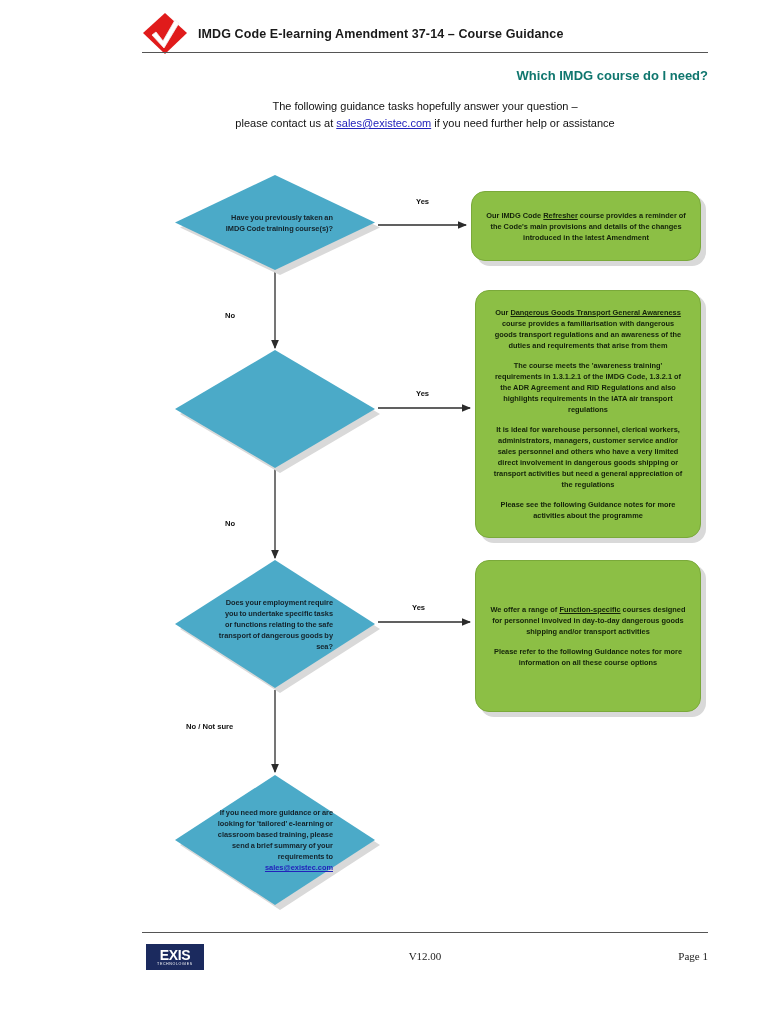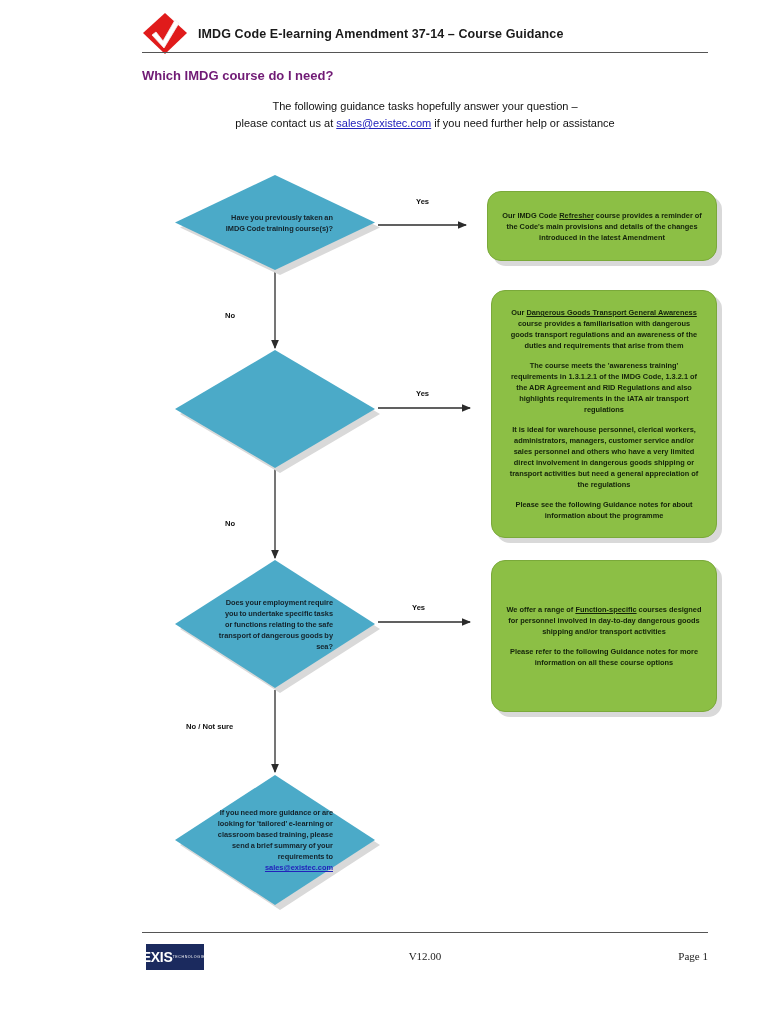--- a/index.html
+++ b/index.html
@@ -53,24 +53,24 @@
     height: 0;
     border-top: 1.6px solid #555555;
   }
 
   
   .doc-title {
     position: absolute;
     left: 104px;
     top: 68px;
     width: 566px;
-    text-align: left;
+    text-align: right;
     font-size: 13px;
     font-weight: bold;
-    color: #701a75;
+    color: #0f766e;
   }
   .intro {
     position: absolute;
     left: 104px;
     top: 98px;
     width: 566px;
     text-align: center;
     font-size: 11px;
     line-height: 17px;
     color: #111111;
@@ -120,21 +120,20 @@
     font-size: 7.4px;
     line-height: 11px;
     font-weight: bold;
     color: #14232b;
     word-spacing: -0.5px;
   }
 
   
   .greenbox {
     position: absolute;
-    margin-left: 16px;
   }
   .greenbox .shadow-shape {
     position: absolute;
     left: 5px; top: 5px;
     width: 100%;
     height: 100%;
     background: #d9d9d9;
     border-radius: 14px;
   }
   .greenbox .main-shape {
@@ -183,21 +182,21 @@
     border-top: 1.4px solid #555555;
   }
   .exis-logo {
     position: absolute;
     left: 108px;
     top: 944px;
     width: 58px;
     height: 26px;
     background: #1b2a5e;
     display: flex;
-    flex-direction: row;
+    flex-direction: column;
     align-items: center;
     justify-content: center;
     box-sizing: border-box;
     padding: 2px 0;
   }
   .exis-logo .exis-word {
     color: #ffffff;
     font-size: 14px;
     font-weight: bold;
     letter-spacing: -0.3px;
@@ -298,21 +297,21 @@
   </div>
   <div class="edge-label" style="left:378px; top:389px;">Yes</div>
   <div class="edge-label" style="left:187px; top:519px;">No</div>
 
   <div class="greenbox" style="left:437px; top:290px; width:226px; height:248px;">
     <div class="shadow-shape"></div>
     <div class="main-shape">
       <p class="gpara">Our <u>Dangerous Goods Transport General Awareness</u> course provides a familiarisation with dangerous goods transport regulations and an awareness of the duties and requirements that arise from them</p>
       <p class="gpara">The course meets the 'awareness training' requirements in 1.3.1.2.1 of the IMDG Code, 1.3.2.1 of the ADR Agreement and RID Regulations and also highlights requirements in the IATA air transport regulations</p>
       <p class="gpara">It is ideal for warehouse personnel, clerical workers, administrators, managers, customer service and/or sales personnel and others who have a very limited direct involvement in dangerous goods shipping or transport activities but need a general appreciation of the regulations</p>
-      <p class="gpara">Please see the following Guidance notes for about information about the programme</p>
+      <p class="gpara">Please see the following Guidance notes for more activities about the programme</p>
     </div>
   </div>
 
   <div class="diamond" style="left:137px; top:560px; width:200px; height:128px;">
     <div class="shadow-shape"></div>
     <div class="main-shape"></div>
     <div class="dtext">Does your employment require you to undertake specific tasks or functions relating to the safe transport of dangerous goods by sea?</div>
   </div>
   <div class="edge-label" style="left:374px; top:603px;">Yes</div>
   <div class="edge-label" style="left:148px; top:722px;">No / Not sure</div>

